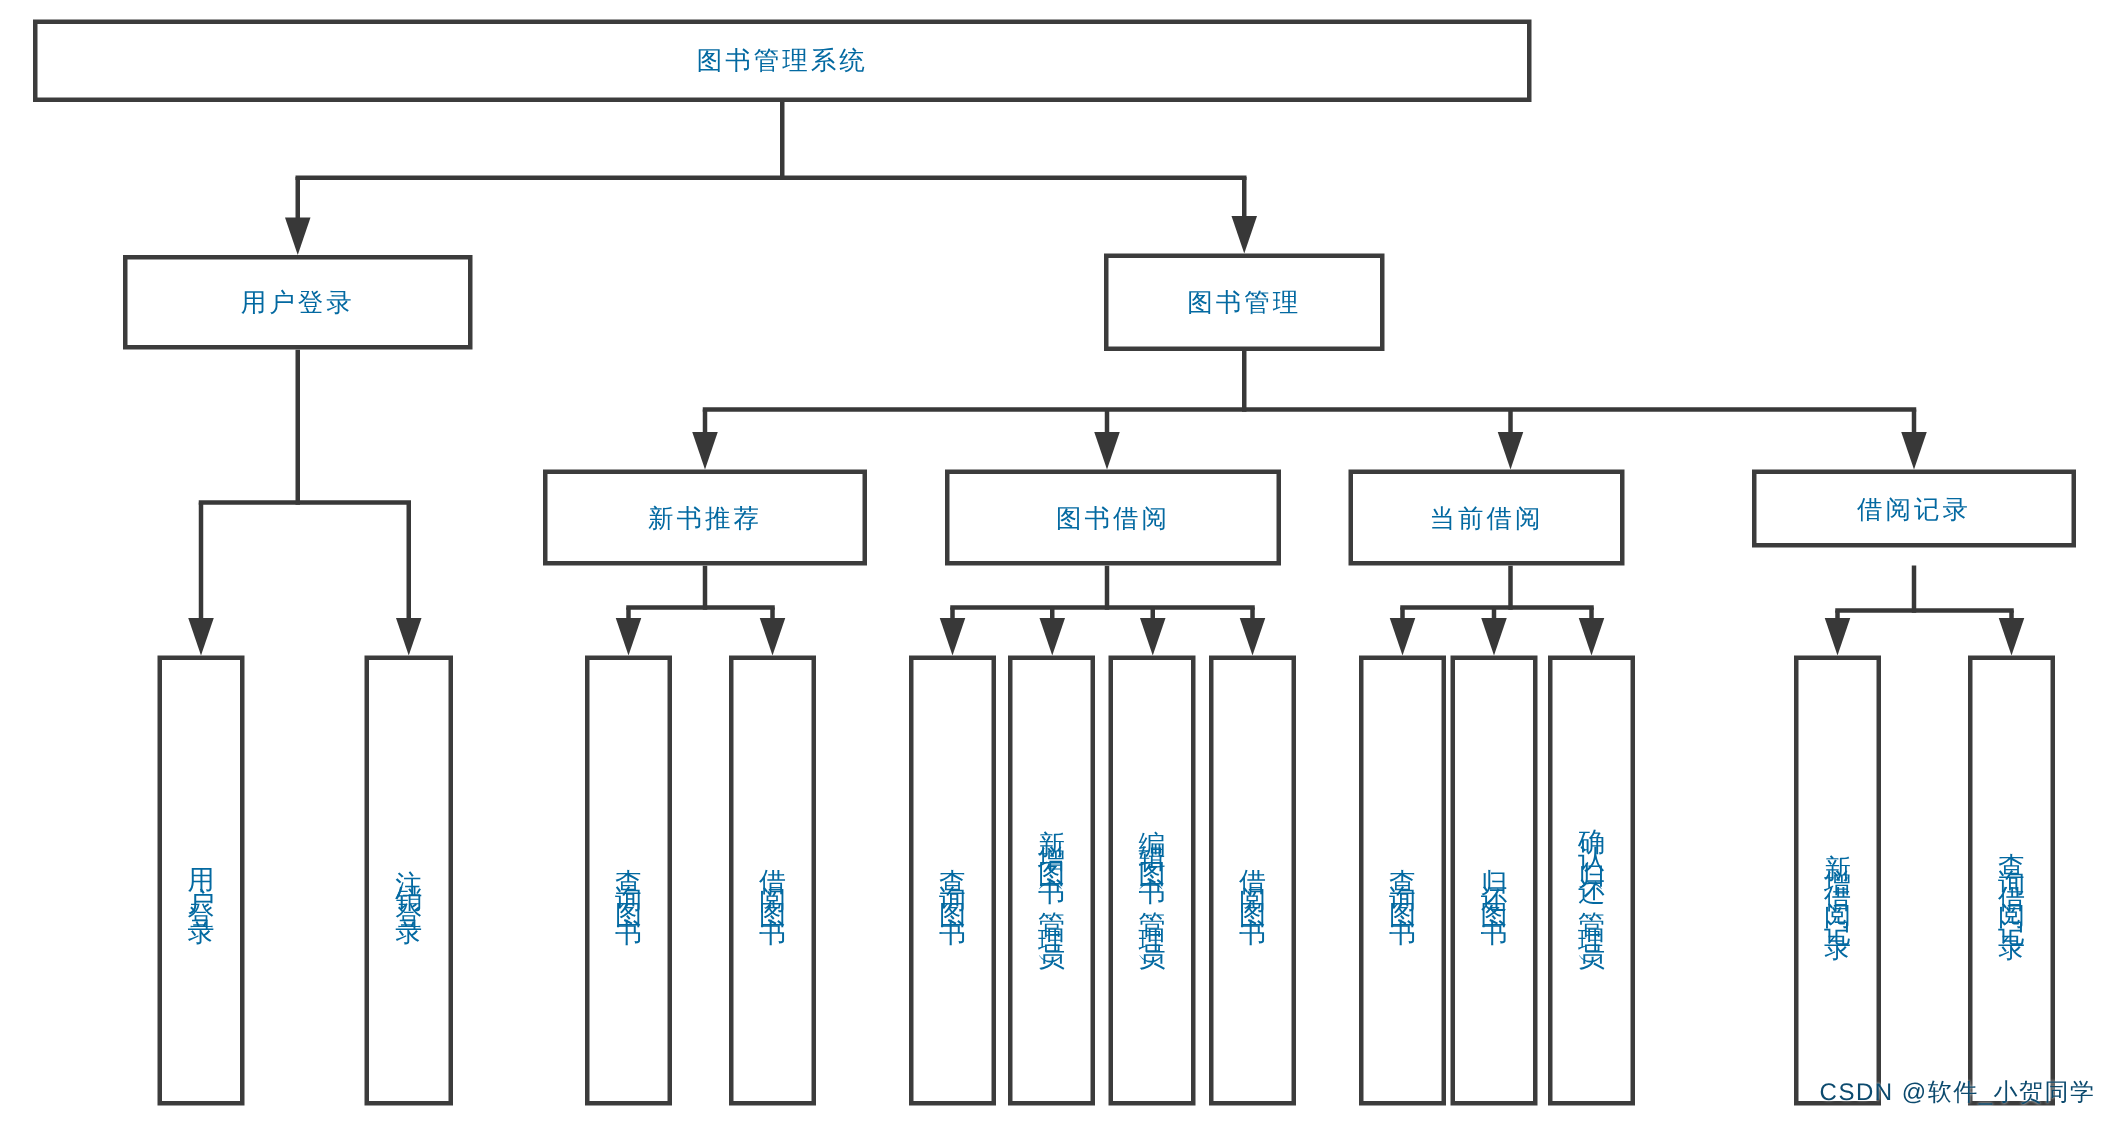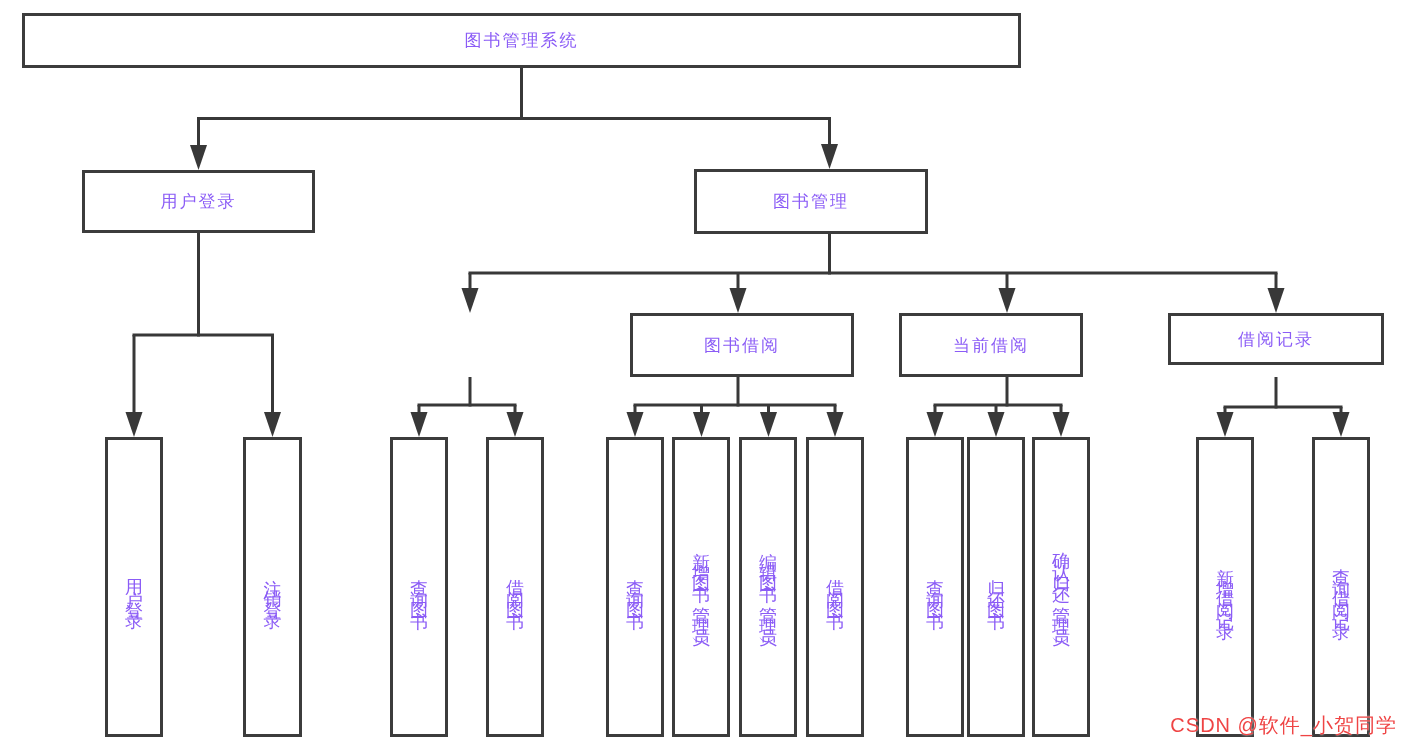--- a/index.html
+++ b/index.html
@@ -6,29 +6,29 @@
   #stage{
     position:relative;width:1405px;height:747px;background:#ffffff;overflow:hidden;
     font-family:"Liberation Sans", sans-serif;
   }
   #wires{position:absolute;left:0;top:0;width:1405px;height:747px;}
   .box{
     position:absolute;box-sizing:border-box;background:#ffffff;
     border:3px solid #3c3c3c;display:flex;align-items:center;justify-content:center;
     z-index:2;
   }
-  .box .lbl{color:#8b5cf6;white-space:nowrap;}
+  .box .lbl{color:#0369a1;white-space:nowrap;}
   .h .lbl{font-size:17px;letter-spacing:2px;}
   .v .lbl{
     writing-mode:vertical-rl;text-orientation:mixed;
     font-size:18px;letter-spacing:11px;line-height:1;
   }
   #watermark{
     position:absolute;right:8px;bottom:8px;z-index:3;
-    color:#ef4444;font-size:20px;letter-spacing:1px;
+    color:#0c4a6e;font-size:16px;letter-spacing:1px;
     text-shadow:0 0 2px #ffffff;
   }
 </style>
 </head>
 <body>
 
 <div id="stage">
 
   <svg id="wires" width="1405" height="747" viewBox="0 0 1405 747">
     <g stroke="#383838" stroke-width="3" fill="none">
@@ -113,24 +113,27 @@
     </g>
   </svg>
 
   <div class="box h" style="left:22px;top:13px;width:999px;height:55px">
     <span class="lbl">图书管理系统</span>
   </div>
 
   <div class="box h" style="left:82px;top:170px;width:233px;height:63px">
     <span class="lbl">用户登录</span>
   </div>
-  <div class="box h" style="left:694px;top:169px;width:234px;height:65px">
+  <div class="box h" style="left:736px;top:169px;width:187px;height:65px">
     <span class="lbl">图书管理</span>
   </div>
 
+  <div class="box h" style="left:362px;top:313px;width:216px;height:64px">
+    <span class="lbl">新书推荐</span>
+  </div>
   <div class="box h" style="left:630px;top:313px;width:224px;height:64px">
     <span class="lbl">图书借阅</span>
   </div>
   <div class="box h" style="left:899px;top:313px;width:184px;height:64px">
     <span class="lbl">当前借阅</span>
   </div>
   <div class="box h" style="left:1168px;top:313px;width:216px;height:52px">
     <span class="lbl">借阅记录</span>
   </div>
 

